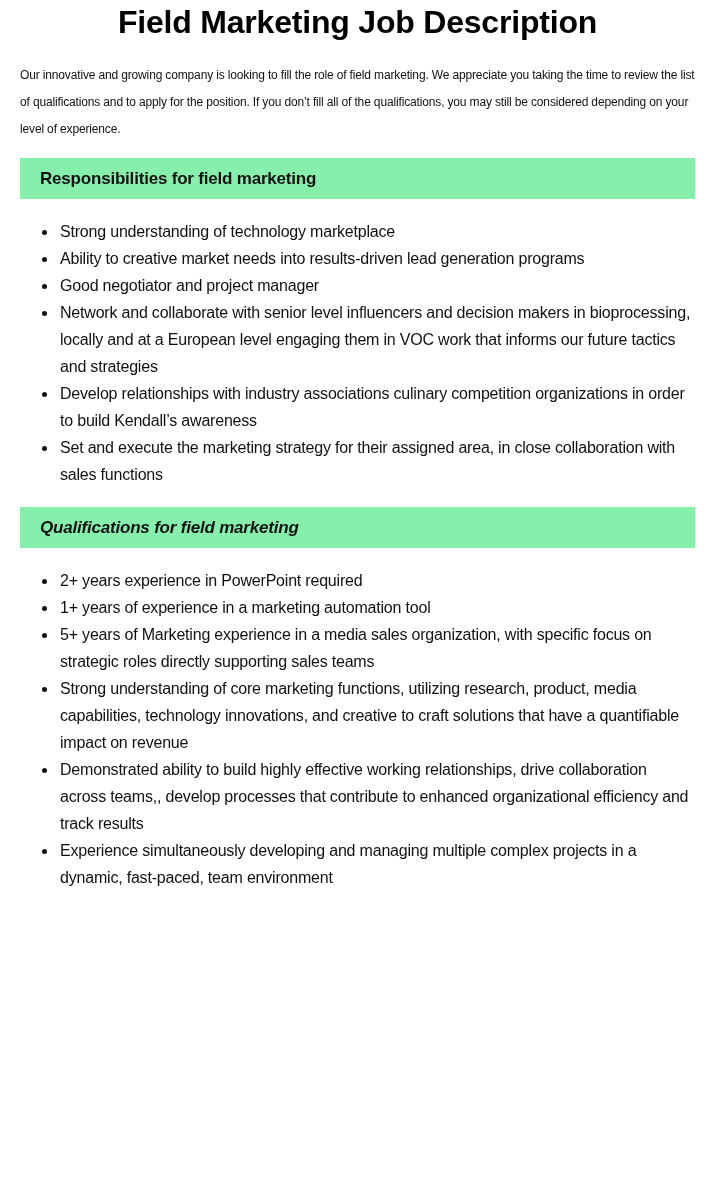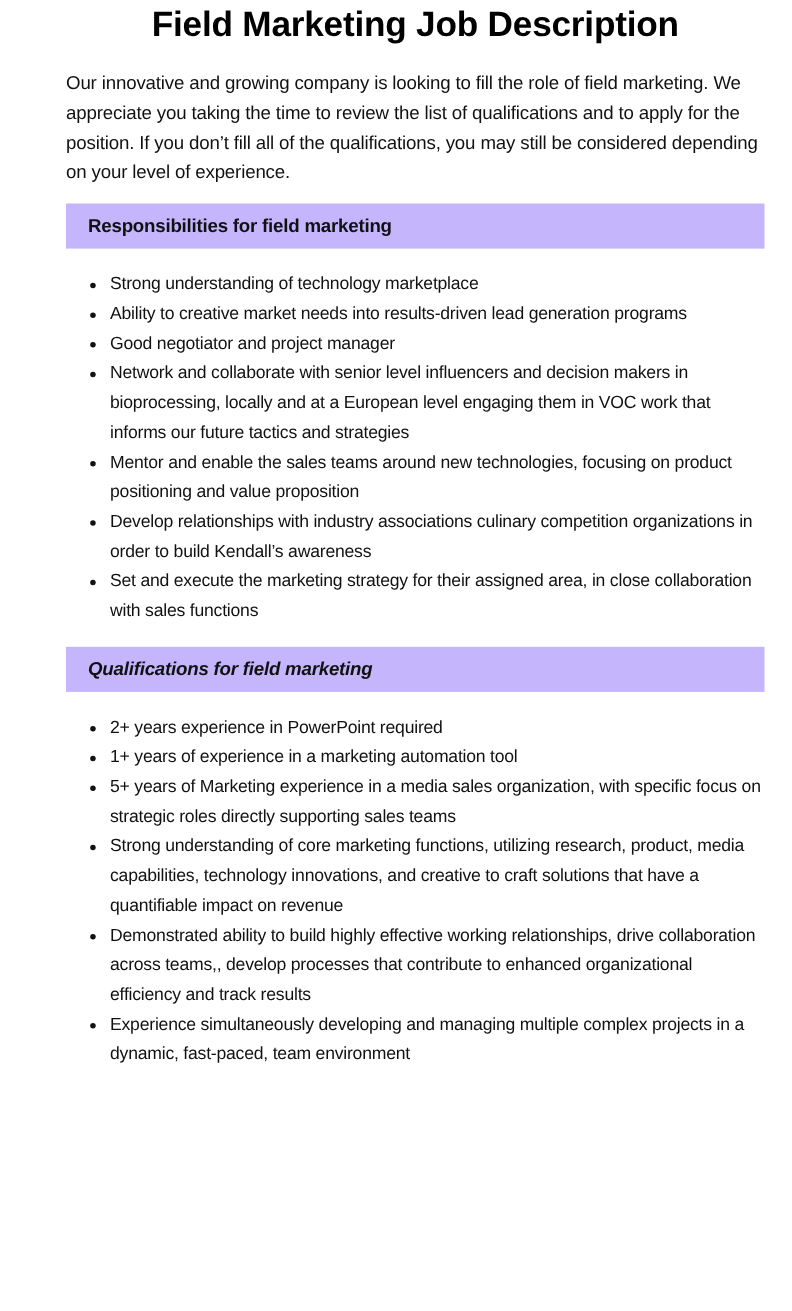--- a/index.html
+++ b/index.html
@@ -3,41 +3,41 @@
   <meta charset="utf-8">
   <style>
     html, body { margin: 0; padding: 0; background: #ffffff; }
     body {
       width: 720px;
       height: 1192px;
       overflow: hidden;
       font-family: "Liberation Sans", sans-serif;
       color: #111111;
     }
-    .page { padding: 0 25px 0 20px; margin-left: 40px; }
+    .page { padding: 0 25px 0 20px; }
     h1 {
       margin: 0;
       padding-top: 2px;
       height: 44px;
       line-height: 40px;
       text-align: center;
       font-size: 32px;
       font-weight: bold;
       letter-spacing: -0.2px;
       color: #000;
     }
     .intro {
       margin: 16px 0 0 0;
-      font-size: 17px;
+      font-size: 12px;
       line-height: 27px;
       letter-spacing: -0.15px;
     }
     .section-header {
       margin-top: 15px;
-      background: #c4b5fd;
+      background: #86efac;
       height: 41px;
       line-height: 41px;
       padding-left: 20px;
       font-size: 17px;
       font-weight: bold;
       color: #111;
       letter-spacing: -0.2px;
     }
     ul.items {
       margin: 19px 0 0 0;
@@ -68,21 +68,20 @@
 <div class="page">
   <h1>Field Marketing Job Description</h1>
   <p class="intro">Our innovative and growing company is looking to fill the role of field marketing. We appreciate you taking the time to review the list of qualifications and to apply for the position. If you don’t fill all of the qualifications, you may still be considered depending on your level of experience.</p>
 
   <div class="section-header">Responsibilities for field marketing</div>
   <ul class="items">
     <li>Strong understanding of technology marketplace</li>
     <li>Ability to creative market needs into results-driven lead generation programs</li>
     <li>Good negotiator and project manager</li>
     <li>Network and collaborate with senior level influencers and decision makers in bioprocessing, locally and at a European level engaging them in VOC work that informs our future tactics and strategies</li>
-    <li>Mentor and enable the sales teams around new technologies, focusing on product positioning and value proposition</li>
     <li>Develop relationships with industry associations culinary competition organizations in order to build Kendall’s awareness</li>
     <li>Set and execute the marketing strategy for their assigned area, in close collaboration with sales functions</li>
   </ul>
 
   <div class="section-header qual">Qualifications for field marketing</div>
   <ul class="items">
     <li>2+ years experience in PowerPoint required</li>
     <li>1+ years of experience in a marketing automation tool</li>
     <li>5+ years of Marketing experience in a media sales organization, with specific focus on strategic roles directly supporting sales teams</li>
     <li>Strong understanding of core marketing functions, utilizing research, product, media capabilities, technology innovations, and creative to craft solutions that have a quantifiable impact on revenue</li>

